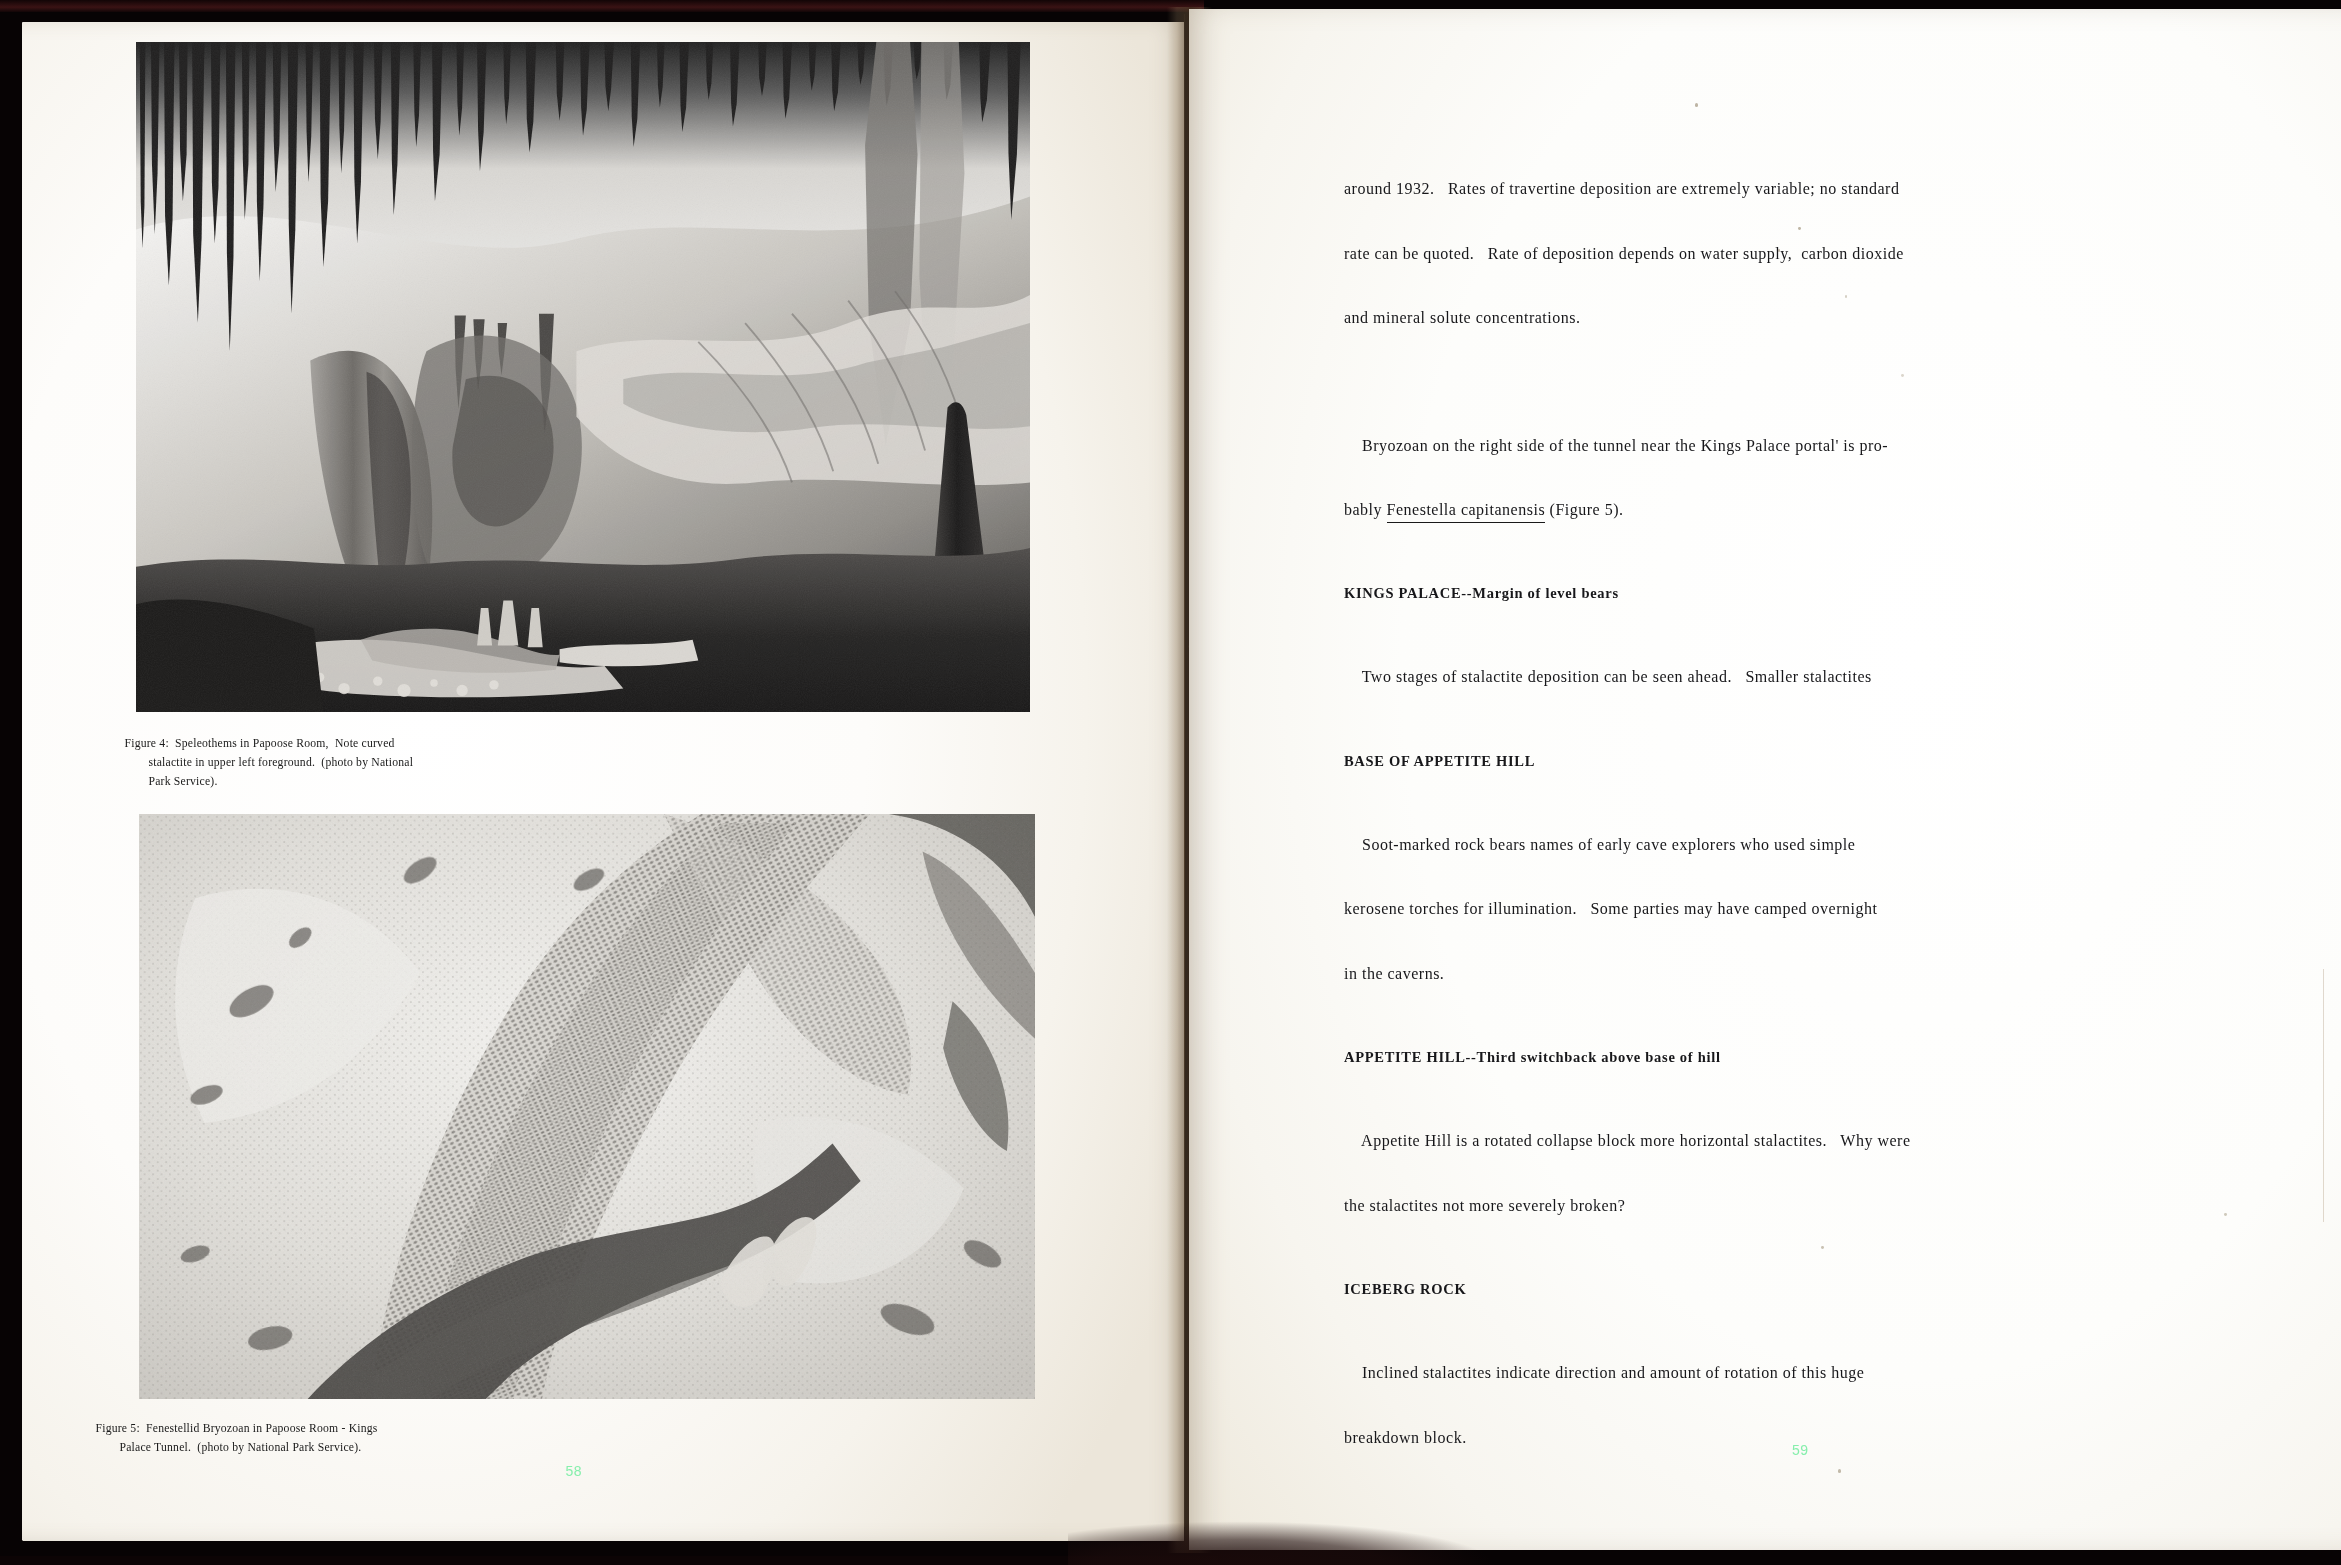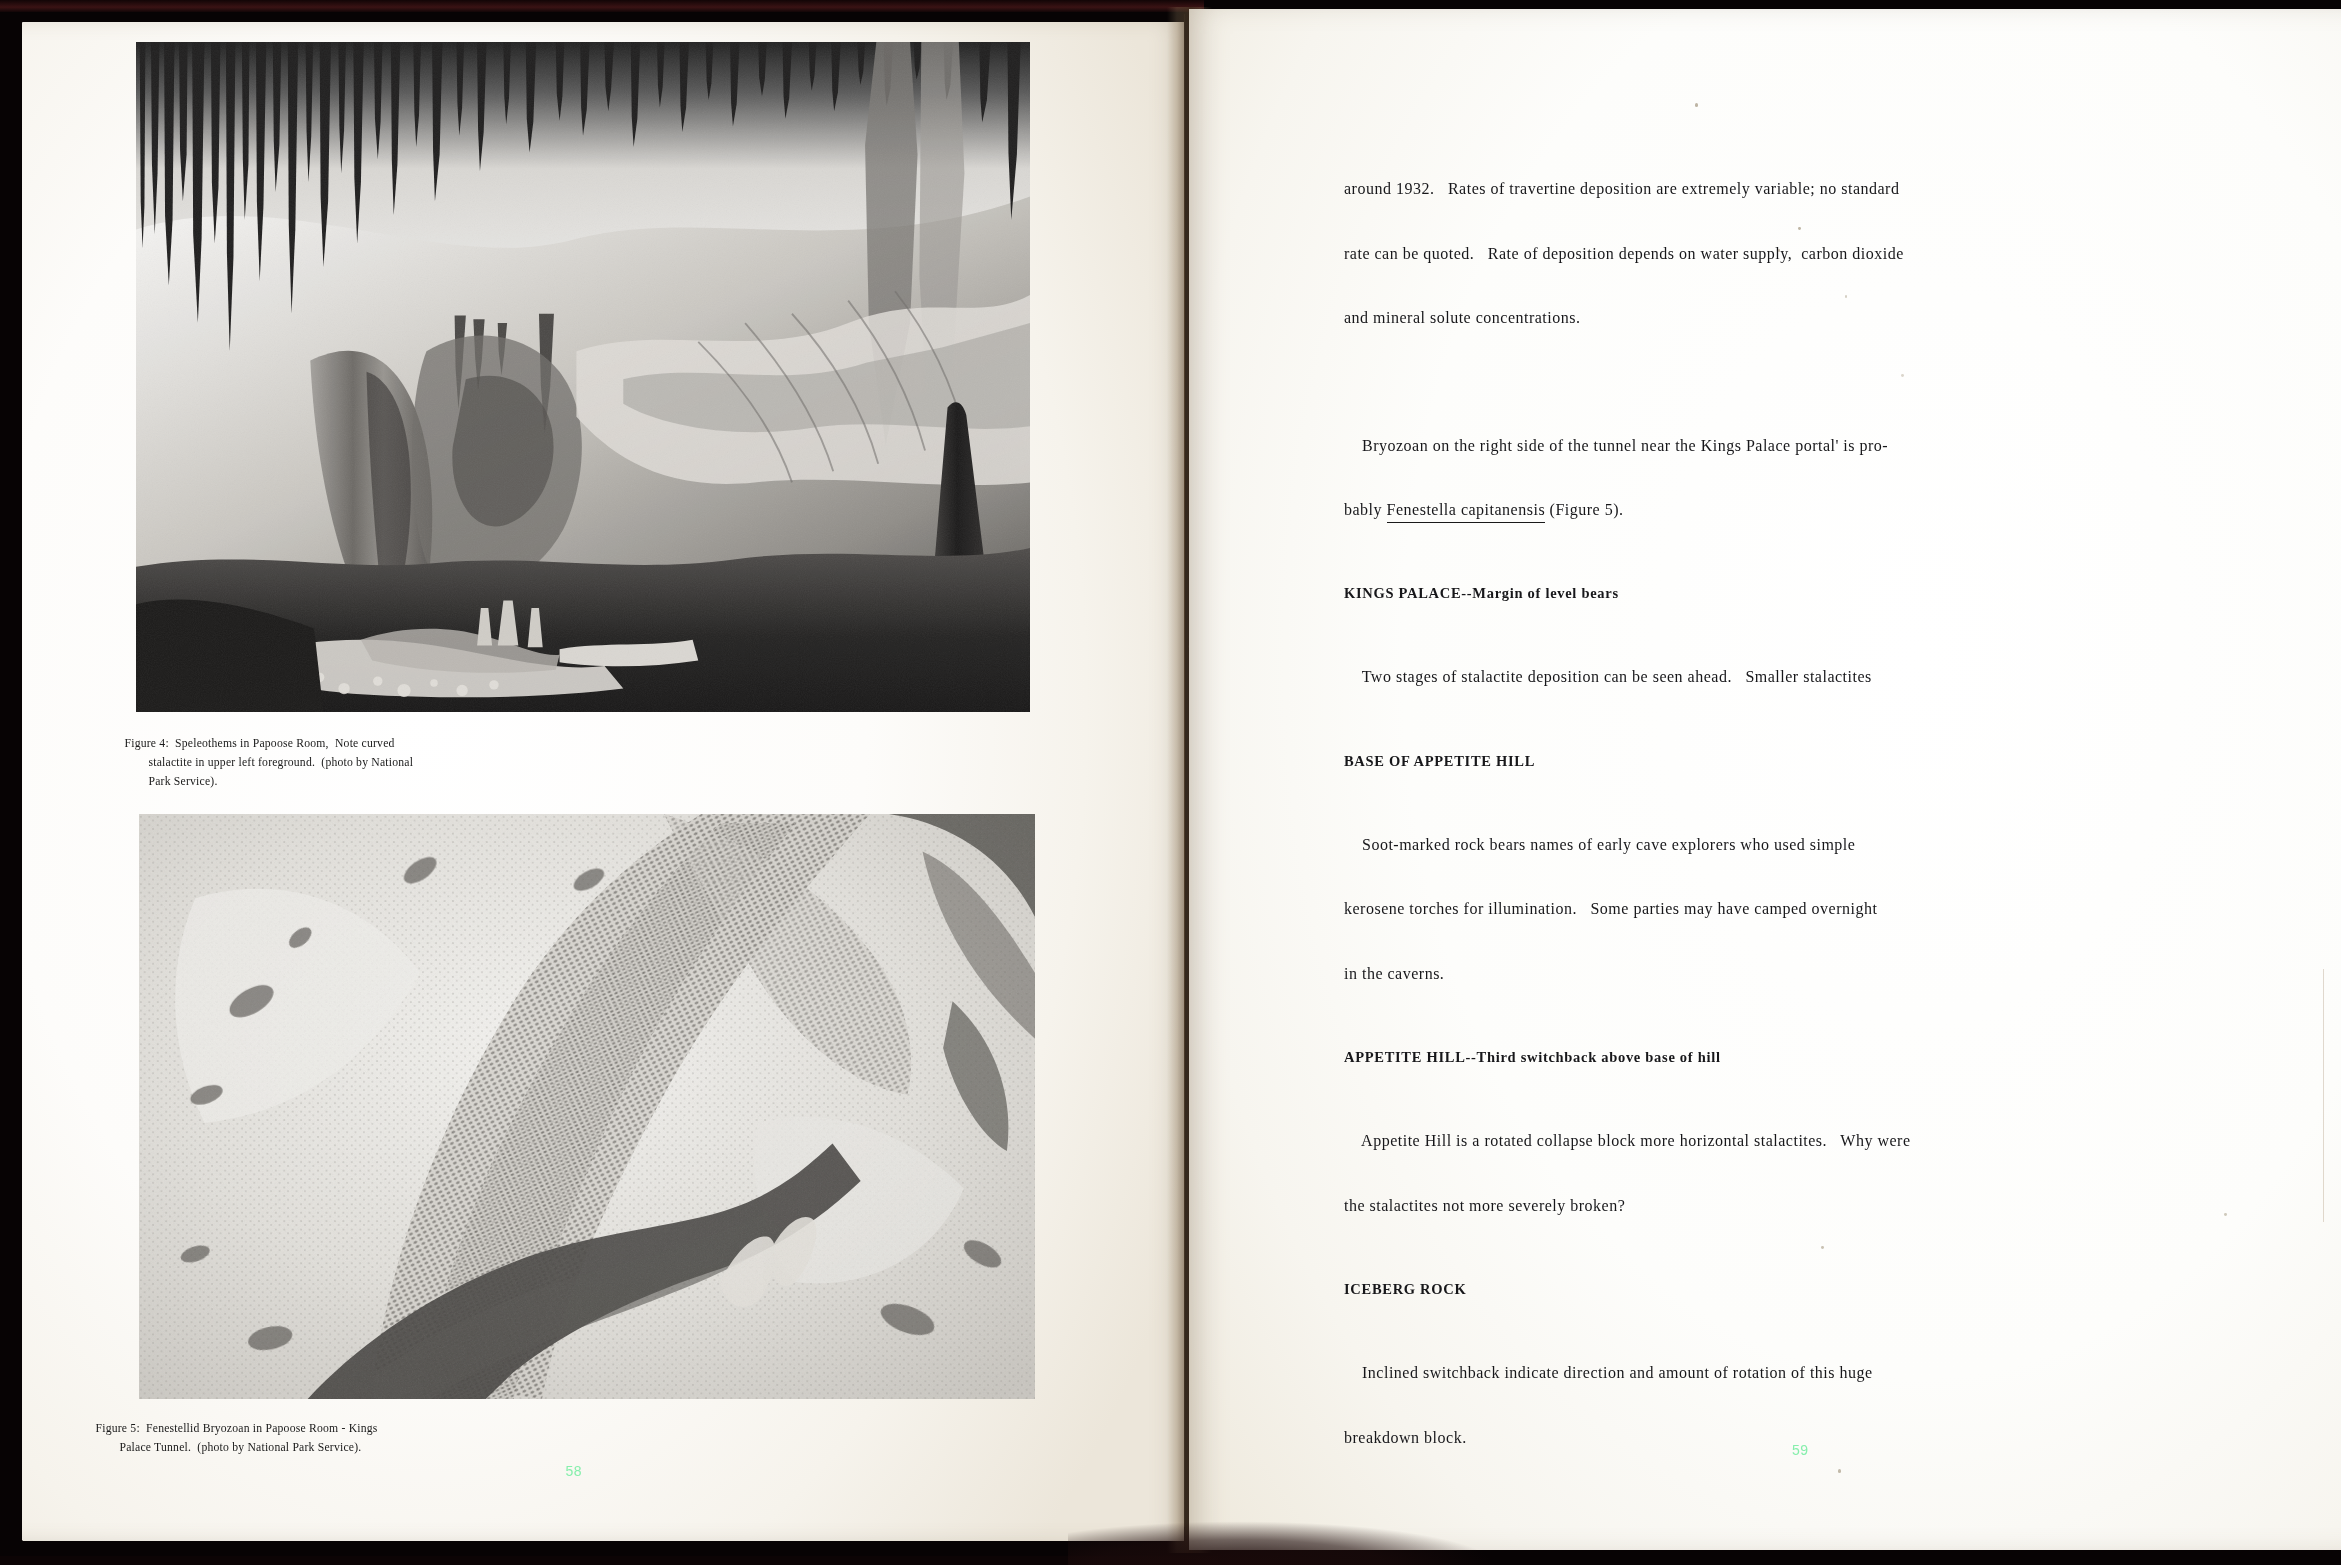--- a/index.html
+++ b/index.html
@@ -461,21 +461,21 @@
       <h2 class="heading">APPETITE HILL--Third switchback above base of hill</h2>
 
       <p class="para para-after-head">
         <span class="ln">    Appetite Hill is a rotated collapse block more horizontal stalactites.   Why were</span>
         <span class="ln">the stalactites not more severely broken?</span>
       </p>
 
       <h2 class="heading">ICEBERG ROCK</h2>
 
       <p class="para para-after-head">
-        <span class="ln">    Inclined switchback indicate direction and amount of rotation of this huge</span>
+        <span class="ln">    Inclined stalactites indicate direction and amount of rotation of this huge</span>
         <span class="ln">breakdown block.</span>
       </p>
 
     </div>
 
     <div class="folio" style="left:603px; top:1433px;">59</div>
 
     <div class="speck" style="left:506px; top:94px; width:3.3px; height:3.3px;"></div>
     <div class="speck" style="left:609px; top:218px; width:2.8px; height:2.8px;"></div>
     <div class="speck" style="left:589px; top:240px; width:2.3px; height:2.3px;"></div>

